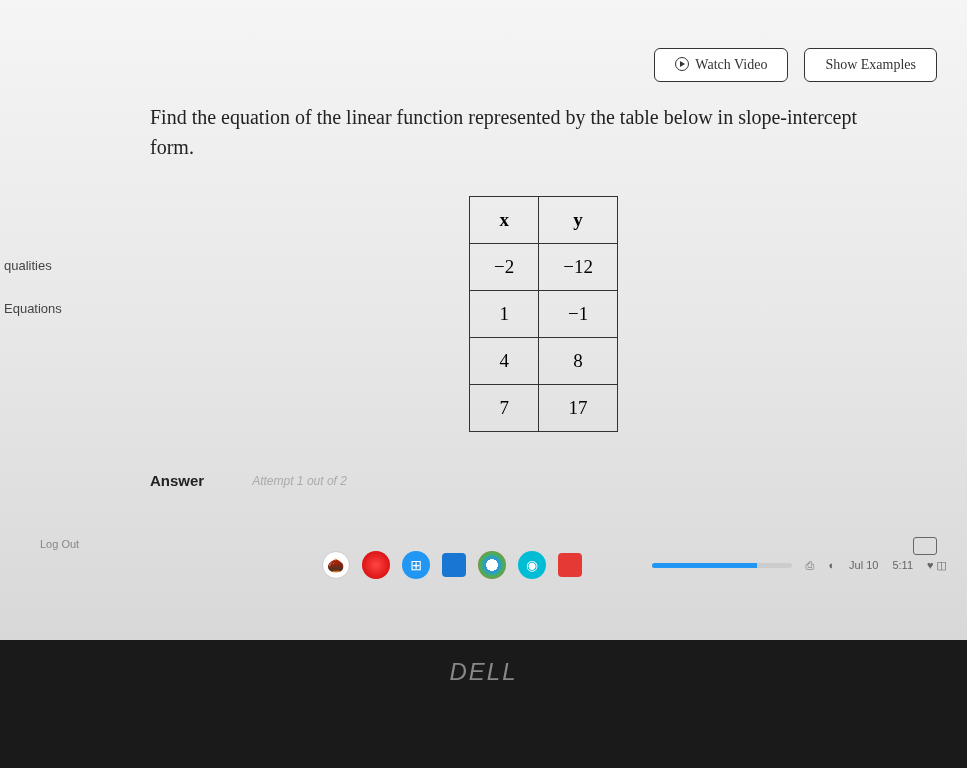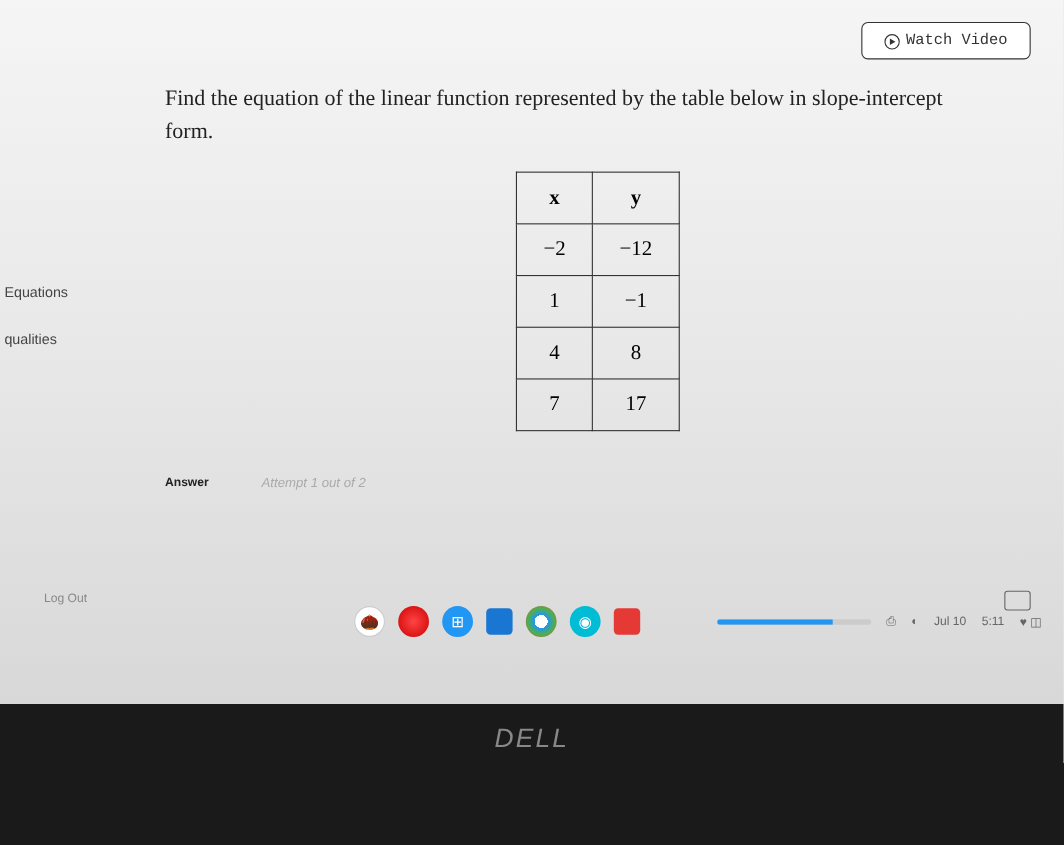--- a/index.html
+++ b/index.html
@@ -60,27 +60,28 @@
       display: flex;
       gap: 16px;
       justify-content: flex-end;
       margin-bottom: 20px;
     }
     .btn {
       border: 1.5px solid #333;
       background: white;
       padding: 8px 20px;
       border-radius: 6px;
-      font-family: Liberation Mono, monospace;
+      font-family: Liberation Serif, serif;
       font-size: 14px;
       color: #333;
       display: flex;
-      align-items: flex-end;
+      align-items: flex-start;
       gap: 6px;
       cursor: pointer;
+      margin-top: 28px;
     }
     .play-icon {
       width: 14px;
       height: 14px;
       border: 1.5px solid #333;
       border-radius: 50%;
       display: flex;
       align-items: center;
       justify-content: center;
     }
@@ -88,21 +89,21 @@
       width: 0; height: 0;
       border-left: 5px solid #333;
       border-top: 3px solid transparent;
       border-bottom: 3px solid transparent;
       margin-left: 1px;
     }
     .question {
       font-size: 20px;
       color: #222;
       line-height: 1.5;
-      margin-bottom: 22px;
+      margin-bottom: 34px;
       max-width: 720px;
     }
     .data-table {
       border-collapse: collapse;
       margin: 0 auto 40px;
       font-family: 'Times New Roman', serif;
     }
     .data-table th, .data-table td {
       border: 1.5px solid #333;
       padding: 12px 24px;
@@ -111,21 +112,21 @@
       min-width: 60px;
     }
     .data-table th { font-weight: bold; }
     .answer-row {
       display: flex;
       align-items: center;
       gap: 12px;
       font-family: Arial, sans-serif;
       margin-top: 20px;
     }
-    .answer-label { font-weight: bold; font-size: 11px; color: #222; }
+    .answer-label { font-weight: bold; font-size: 15px; color: #222; }
     .attempt { font-size: 12px; color: #aaa; font-style: italic; margin-left: 36px; }
     .keyboard-icon {
       position: absolute;
       right: 30px;
       bottom: 85px;
       width: 24px;
       height: 18px;
       border: 1.5px solid #666;
       border-radius: 3px;
     }
@@ -185,31 +186,34 @@
       text-align: center;
       padding-top: 18px;
       letter-spacing: 2px;
     }
   </style>
 </head>
 <body>
 
 <div class="screen">
   <div class="sidebar">
+    <div class="sidebar-item">qualities</div>
     <div class="sidebar-item">Equations</div>
-    <div class="sidebar-item">qualities</div>
   </div>
 
   <div class="main">
     <div class="top-buttons">
       <button class="btn">
         <span class="play-icon">
             <span class="play-triangle"></span>
           </span>
         <span>Watch Video</span>
+      </button>
+      <button class="btn">
+        <span>Show Examples</span>
       </button>
     </div>
 
     <div class="question">Find the equation of the linear function represented by the table below in slope-intercept form.</div>
 
     <table class="data-table">
       <tbody>
           <tr>
         <th>x</th>
         <th>y</th>

